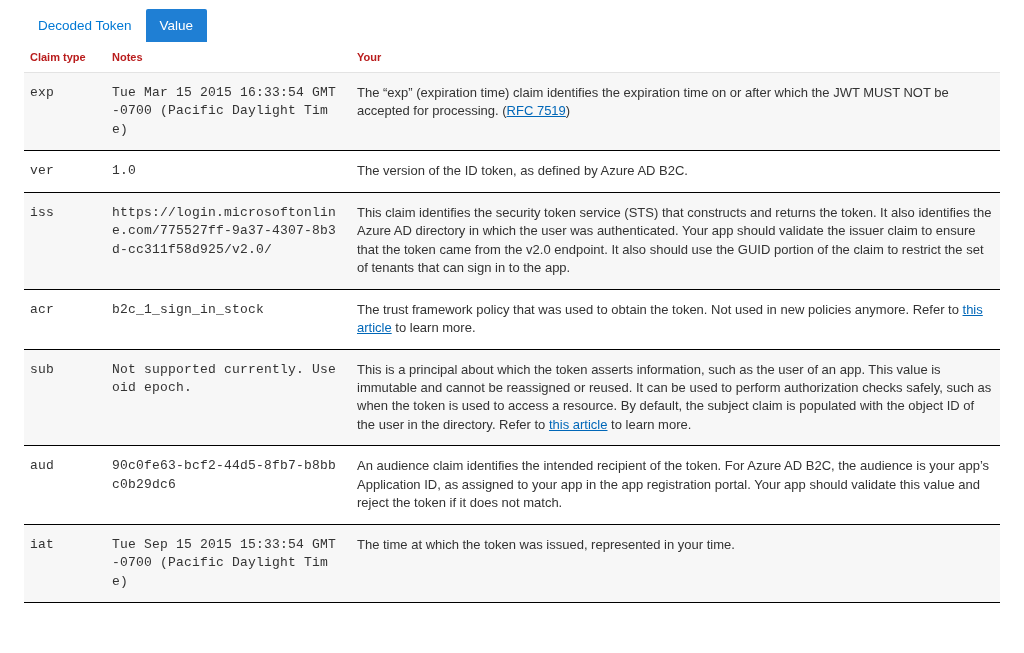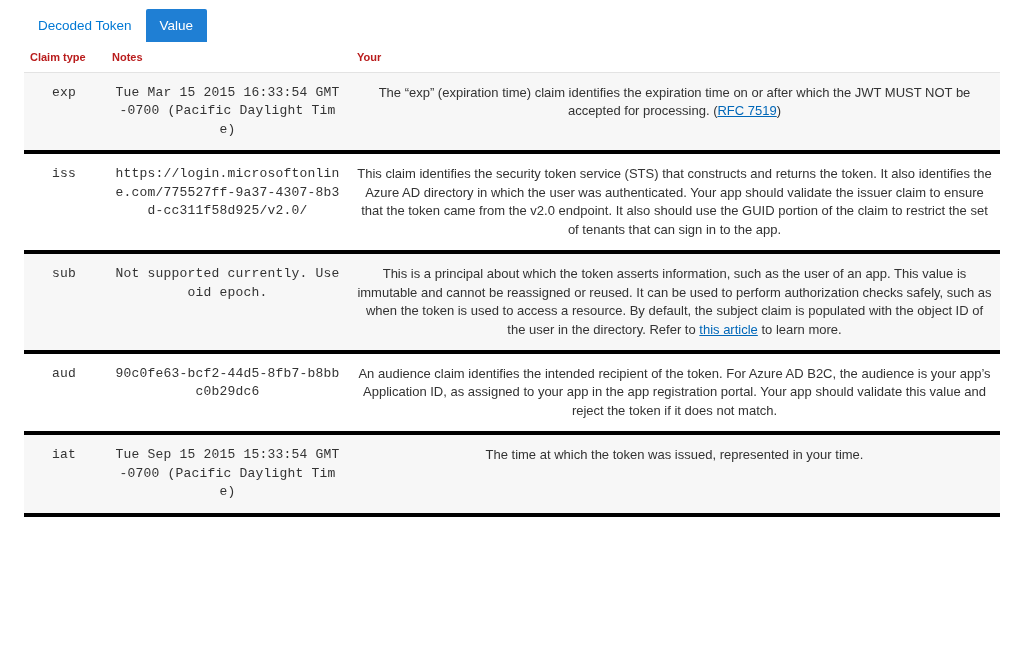--- a/index.html
+++ b/index.html
@@ -60,24 +60,23 @@
     font-size: 11px;
     font-weight: bold;
     color: #b91c1c;
     padding: 9px 8px 9px 6px;
     border-bottom: 1px solid #e3e3e3;
     vertical-align: bottom;
   }
   table.claims td {
     font-size: 13px;
     padding: 11px 8px 11px 6px;
-    border-bottom: 4px solid #000000;
+    border-bottom: 1px solid #000000;
     vertical-align: top;
     line-height: 1.42;
-    text-align: center;
   }
   table.claims tbody tr:nth-child(odd) td {
     background: #f7f7f7;
   }
   table.claims tbody tr:nth-child(even) td {
     background: #ffffff;
   }
   td.mono, th.mono {
     font-family: "Liberation Mono", "DejaVu Sans Mono", monospace;
     font-size: 12.5px;
@@ -116,23 +115,33 @@
         <th>Your</th>
       </tr>
     </thead>
     <tbody>
       <tr>
         <td class="mono">exp</td>
         <td class="mono">Tue Mar 15 2015 16:33:54 GMT-0700 (Pacific Daylight Time)</td>
         <td class="notes"><span>The “exp” (expiration time) claim identifies the expiration time on or after which the JWT MUST NOT be accepted for processing. (</span><a class="link" href="#">RFC 7519</a><span>)</span></td>
       </tr>
       <tr>
+        <td class="mono">ver</td>
+        <td class="mono">1.0</td>
+        <td class="notes"><span>The version of the ID token, as defined by Azure AD B2C.</span><span></span></td>
+      </tr>
+      <tr>
         <td class="mono">iss</td>
         <td class="mono">https://login.microsoftonline.com/775527ff-9a37-4307-8b3d-cc311f58d925/v2.0/</td>
         <td class="notes"><span>This claim identifies the security token service (STS) that constructs and returns the token. It also identifies the Azure AD directory in which the user was authenticated. Your app should validate the issuer claim to ensure that the token came from the v2.0 endpoint. It also should use the GUID portion of the claim to restrict the set of tenants that can sign in to the app.</span><span></span></td>
+      </tr>
+      <tr>
+        <td class="mono">acr</td>
+        <td class="mono">b2c_1_sign_in_stock</td>
+        <td class="notes"><span>The trust framework policy that was used to obtain the token. Not used in new policies anymore. Refer to </span><a class="link" href="#">this article</a><span> to learn more.</span></td>
       </tr>
       <tr>
         <td class="mono">sub</td>
         <td class="mono">Not supported currently. Use oid epoch.</td>
         <td class="notes"><span>This is a principal about which the token asserts information, such as the user of an app. This value is immutable and cannot be reassigned or reused. It can be used to perform authorization checks safely, such as when the token is used to access a resource. By default, the subject claim is populated with the object ID of the user in the directory. Refer to </span><a class="link" href="#">this article</a><span> to learn more.</span></td>
       </tr>
       <tr>
         <td class="mono">aud</td>
         <td class="mono">90c0fe63-bcf2-44d5-8fb7-b8bbc0b29dc6</td>
         <td class="notes"><span>An audience claim identifies the intended recipient of the token. For Azure AD B2C, the audience is your app’s Application ID, as assigned to your app in the app registration portal. Your app should validate this value and reject the token if it does not match.</span><span></span></td>

